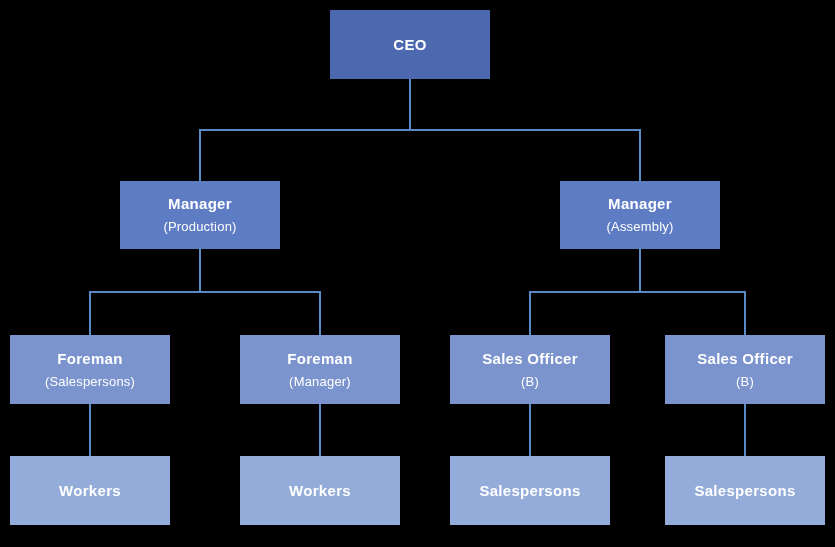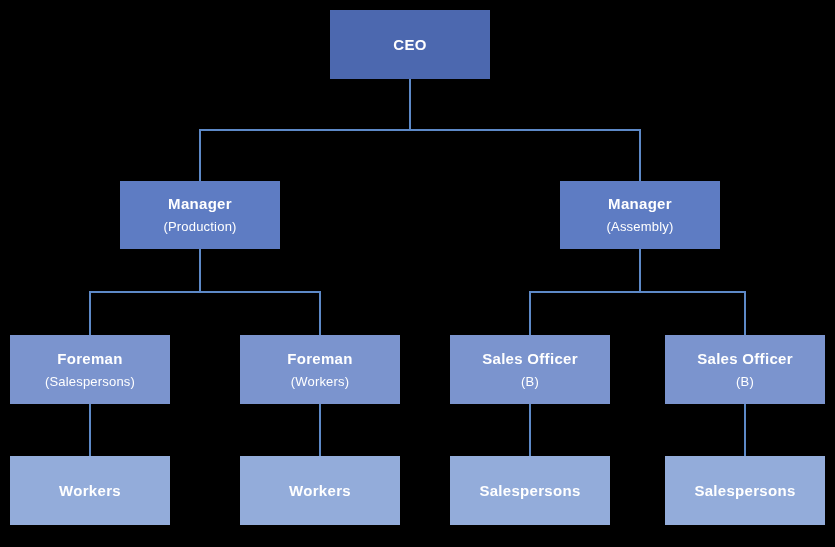--- a/index.html
+++ b/index.html
@@ -77,21 +77,21 @@
     <div class="node" style="left: 560px; top: 181px; width: 160px; height: 68px; background: rgb(94, 124, 195); color: rgb(255, 255, 255);">
       <div class="label">Manager</div>
       <div class="sublabel">(Assembly)</div>
     </div>
     <div class="node" style="left: 10px; top: 335px; width: 160px; height: 69px; background: rgb(123, 148, 206); color: rgb(255, 255, 255);">
       <div class="label">Foreman</div>
       <div class="sublabel">(Salespersons)</div>
     </div>
     <div class="node" style="left: 240px; top: 335px; width: 160px; height: 69px; background: rgb(123, 148, 206); color: rgb(255, 255, 255);">
       <div class="label">Foreman</div>
-      <div class="sublabel">(Workers)</div>
+      <div class="sublabel">(Manager)</div>
     </div>
     <div class="node" style="left: 450px; top: 335px; width: 160px; height: 69px; background: rgb(123, 148, 206); color: rgb(255, 255, 255);">
       <div class="label">Sales Officer</div>
       <div class="sublabel">(B)</div>
     </div>
     <div class="node" style="left: 665px; top: 335px; width: 160px; height: 69px; background: rgb(123, 148, 206); color: rgb(255, 255, 255);">
       <div class="label">Sales Officer</div>
       <div class="sublabel">(B)</div>
     </div>
     <div class="node" style="left: 10px; top: 456px; width: 160px; height: 69px; background: rgb(147, 172, 218); color: rgb(255, 255, 255);">

